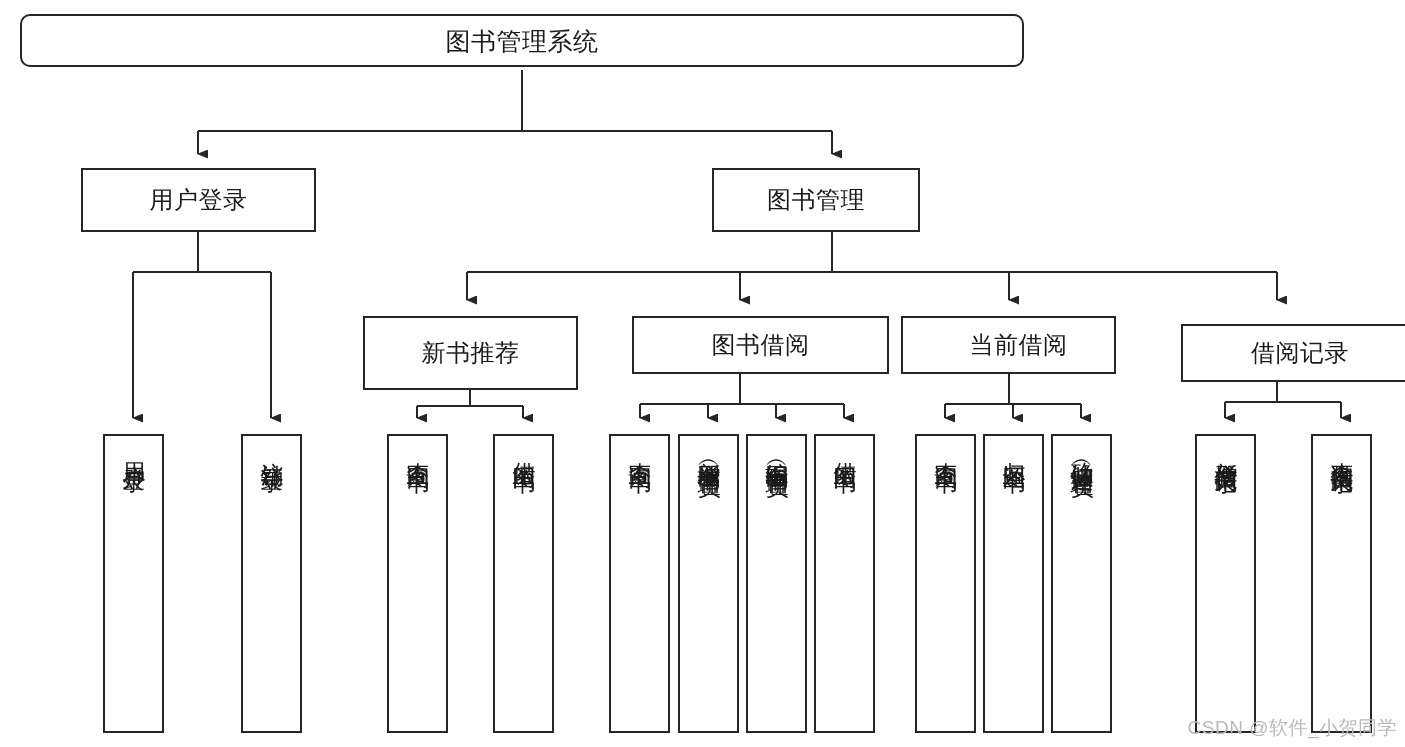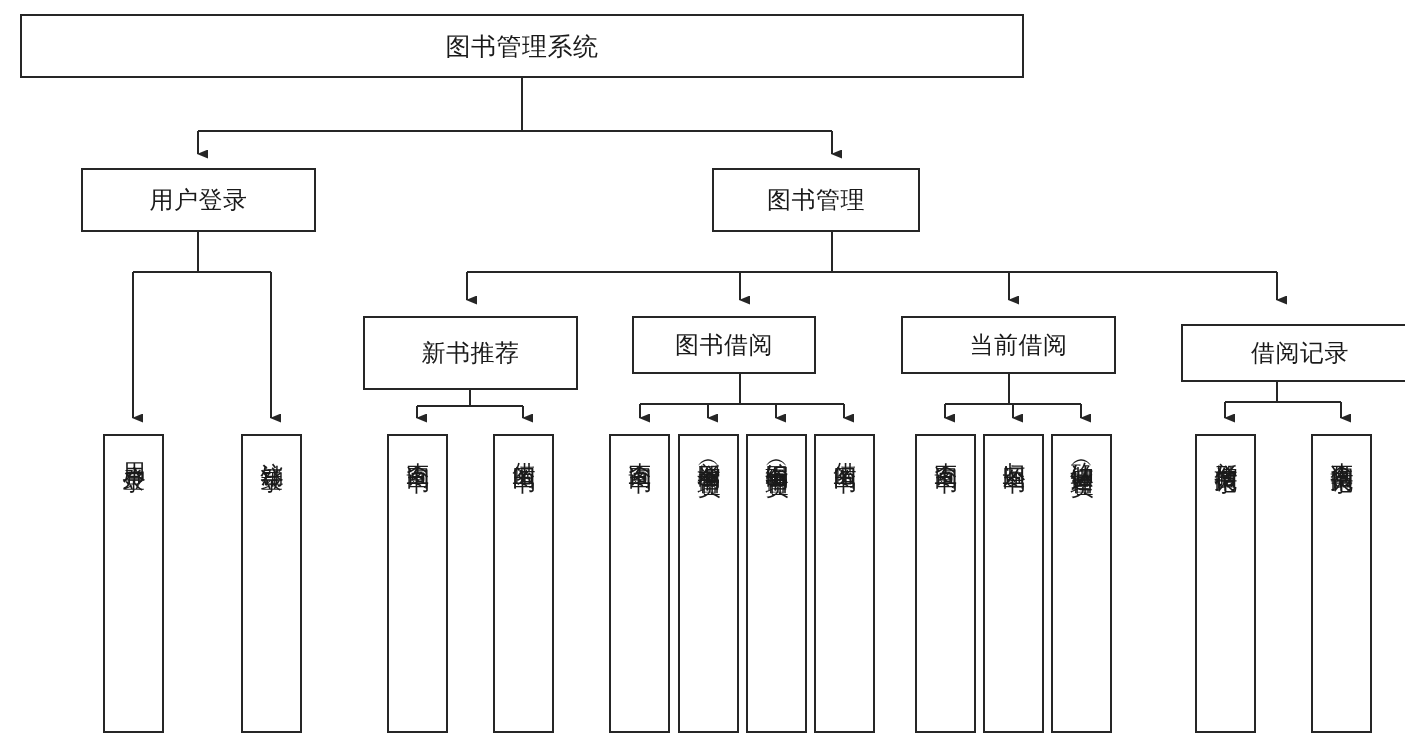--- a/index.html
+++ b/index.html
@@ -120,37 +120,37 @@
       <path d="M1013,404 L1013,418" marker-end="url(#arrowhead)"></path>
       <path d="M1081,404 L1081,418" marker-end="url(#arrowhead)"></path>
 
       <path d="M1277,374 L1277,402"></path>
       <path d="M1225,402 L1341,402"></path>
       <path d="M1225,402 L1225,418" marker-end="url(#arrowhead)"></path>
       <path d="M1341,402 L1341,418" marker-end="url(#arrowhead)"></path>
     </g>
   </svg>
 
-  <div class="node h" id="node-root" style="left:20px; top:14px; width:1004px; height:64px;">
+  <div class="node h" id="node-root" style="left:20px; top:14px; width:1004px; height:53px;border-radius:10px;">
     <span class="label">图书管理系统</span>
   </div>
 
   <div class="node h" id="node-user-login" style="left:81px; top:168px; width:235px; height:64px;">
     <span class="label">用户登录</span>
   </div>
 
   <div class="node h" id="node-book-manage" style="left:712px; top:168px; width:208px; height:64px;">
     <span class="label">图书管理</span>
   </div>
 
   <div class="node h" id="node-new-book-rec" style="left:363px; top:316px; width:215px; height:74px;">
     <span class="label">新书推荐</span>
   </div>
 
-  <div class="node h" id="node-book-borrow" style="left:632px; top:316px; width:184px; height:58px;">
+  <div class="node h" id="node-book-borrow" style="left:632px; top:316px; width:257px; height:58px;">
     <span class="label">图书借阅</span>
   </div>
 
   <div class="node h" id="node-current-borrow" style="left:901px; top:316px; width:215px; height:58px;padding-left:20px;">
     <span class="label">当前借阅</span>
   </div>
 
   <div class="node h" id="node-borrow-record" style="left:1170px; top:324px; width:238px; height:58px;margin-left:11px;">
     <span class="label">借阅记录</span>
   </div>
@@ -200,14 +200,15 @@
   </div>
 
   <div class="node v tall" style="left:1195px; top:434px; width:61px; height:299px;">
     <span class="label">新增借阅记录</span>
   </div>
 
   <div class="node v tall" style="left:1311px; top:434px; width:61px; height:299px;">
     <span class="label">查询借阅记录</span>
   </div>
 
+  <div id="watermark">CSDN @软件_小贺同学</div>
 
 </div>
 
 </body></html>

